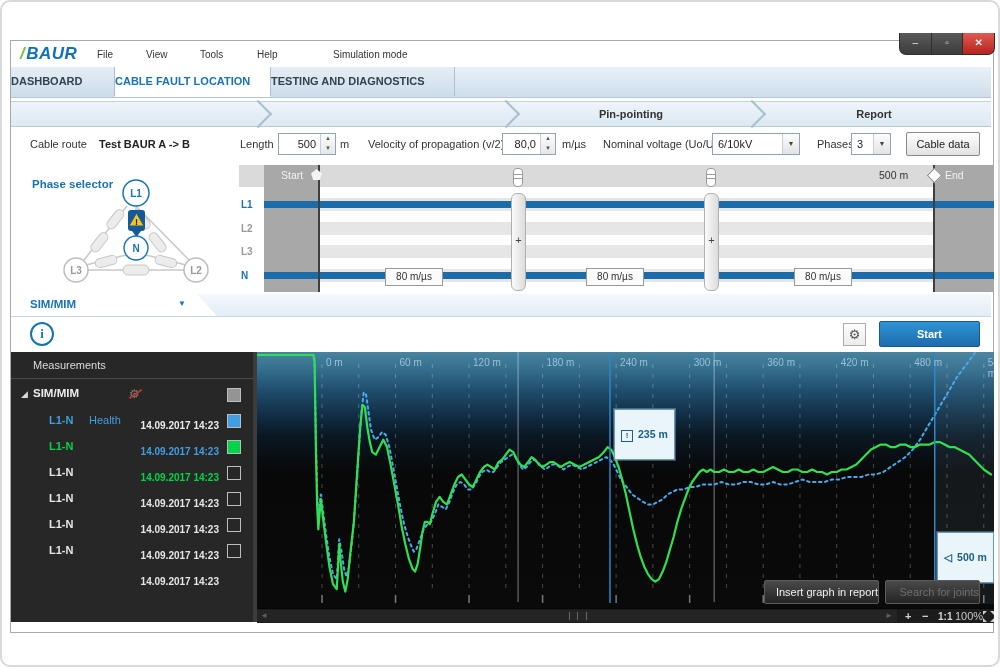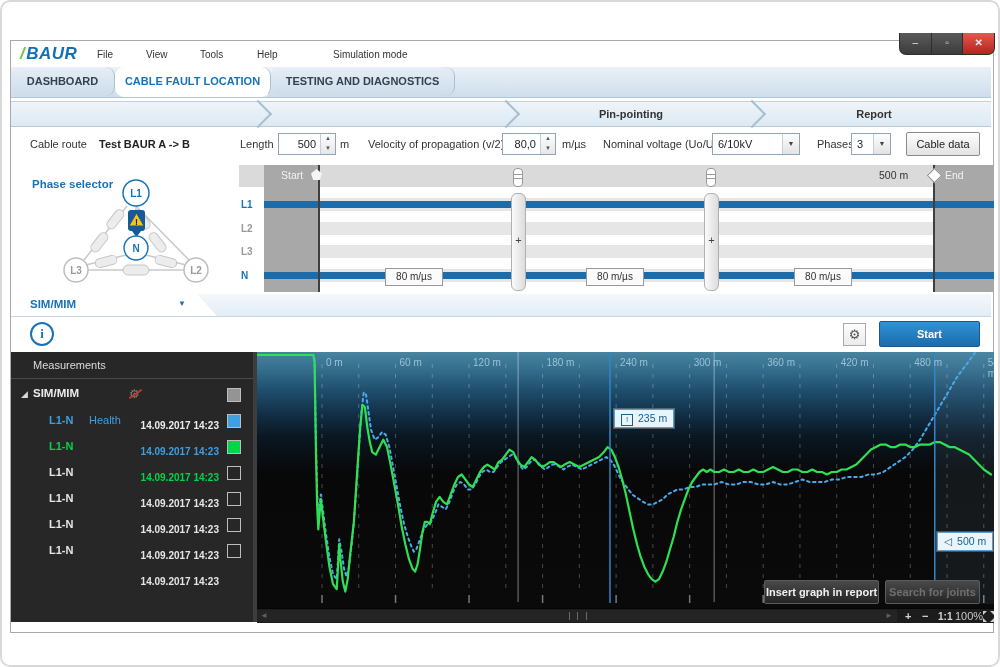--- a/index.html
+++ b/index.html
@@ -10,21 +10,21 @@
   
   #winctrl{left:897px;top:31px;width:94px;height:21px;background:linear-gradient(#5a5a5a,#3c3c3c);border:1px solid #2e2e2e;border-top:none;border-radius:0 0 7px 7px;display:flex;z-index:40;}
   .wbtn{flex:1;color:#e8e8e8;font-size:10px;line-height:19px;text-align:center;border-right:1px solid #2e2e2e;}
   .wbtn:last-child{border-right:none;background:linear-gradient(#e05a50,#b6231d);border-radius:0 0 6px 0;font-weight:bold;}
   
   .logo{left:18px;top:42px;font-size:17px;font-weight:bold;font-style:italic;color:#1070b8;letter-spacing:.5px;}
   .logo .sl{color:#7ac143;margin-right:1px;}
   .menu-item{top:47px;font-size:10px;color:#333;}
   
   #tabbar{left:9px;top:65px;width:980px;height:30px;background:linear-gradient(#eaf1f8,#cfdeec);border-bottom:1px solid #b3c5d5;}
-  .tab{height:29px;line-height:29px;text-align:center;font-size:11px;font-weight:bold;color:#31434f;border-right:1px solid #a9bfd2;background:linear-gradient(#e6eef6,#cddcea);top:0;border-radius:9px;}
+  .tab{height:29px;line-height:29px;font-size:11px;font-weight:bold;color:#31434f;border-right:1px solid #a9bfd2;background:linear-gradient(#e6eef6,#cddcea);top:0;}
   .tab.active{background:#fff;color:#1773b8;border-bottom:1px solid #fff;}
   
   #crumbbar{left:9px;top:99px;width:980px;height:24px;background:linear-gradient(#eef4f9,#dce9f3);border-top:1px solid #c2d2df;border-bottom:1px solid #b9c9d6;}
   .crumb{top:0;height:24px;line-height:24px;text-align:center;font-size:11px;font-weight:bold;color:#333;}
   .crumb.active{color:#1773b8;}
   .chev{top:2px;width:18px;height:18px;border-top:2px solid #a9bfd0;border-right:2px solid #a9bfd0;transform:rotate(45deg);background:transparent;}
   
   .plabel{top:136px;font-size:11px;color:#333;}
   .pvalue{top:136px;font-size:11px;font-weight:bold;color:#222;}
   .spin{top:131px;height:20px;border:1px solid #8ca5bd;background:#fff;display:flex;}
@@ -72,23 +72,23 @@
   .mrow .tag{position:absolute;left:78px;top:6px;}
   .mrow .dt{position:absolute;right:34px;top:6px;font-size:10px;font-weight:bold;margin-top:32px;}
   .cb{position:absolute;right:12px;top:6px;width:12px;height:12px;border:1px solid #bdbdbd;background:transparent;}
   .exp{position:absolute;left:10px;top:7px;font-size:9px;color:#d8d8d8;}
   .grp-label{position:absolute;left:22px;top:5px;font-weight:bold;color:#ececec;font-size:11.5px;}
   .gear-mut{position:absolute;left:118px;top:5px;color:#7a7a7a;font-size:12px;}
   .gear-mut:after{content:"";position:absolute;left:-1px;top:6px;width:15px;border-top:2px solid #c0392b;transform:rotate(-35deg);}
   
   #graph{left:255px;top:350px;width:737px;height:256px;overflow:hidden;background:linear-gradient(180deg,#48839f 0%,#36718f 6%,#1f4e6d 15%,#112d43 25%,#0a1722 33%,#080808 47%,#0a0a0a 100%);}
   .axis-label{position:absolute;top:5px;font-size:10px;color:#9cc0d8;}
-  .cursor-label{position:absolute;height:17px;background:#eaf4fb;border:1px solid #5f9cc9;font-size:10.5px;font-weight:normal;color:#19608f;line-height:17px;padding:0 6px;white-space:nowrap;box-shadow:0 0 0 1px rgba(255,255,255,.25);}
+  .cursor-label{position:absolute;height:17px;background:#eaf4fb;border:1px solid #5f9cc9;font-size:10.5px;font-weight:bold;color:#19608f;line-height:17px;padding:16px 6px;white-space:nowrap;box-shadow:0 0 0 1px rgba(255,255,255,.25);}
   .cl-icon{display:inline-block;width:10px;height:10px;border:1px solid #19608f;font-size:8px;line-height:10px;text-align:center;margin-right:5px;vertical-align:0px;}
-  .gbtn{position:absolute;top:228px;height:22px;background:linear-gradient(#494949,#252525);border:1px solid #5c5c5c;border-radius:2px;color:#f0f0f0;font-size:11px;font-weight:bold;text-align:center;line-height:22px;}
+  .gbtn{position:absolute;top:228px;height:22px;background:linear-gradient(#494949,#252525);border:1px solid #5c5c5c;border-radius:2px;color:#f0f0f0;font-size:11px;font-weight:normal;text-align:right;line-height:22px;}
   .gbtn.disabled{color:#6f6f6f;}
   
   #bstrip{left:255px;top:606px;width:737px;height:14px;background:#1c1c1c;border-top:1px solid #060606;}
   .sb-track{position:absolute;left:0;top:1px;width:640px;height:12px;background:#242424;}
   .sb-arrow{position:absolute;top:2px;font-size:8px;color:#5e5e5e;}
   .sb-grip{position:absolute;left:312px;top:3px;width:16px;height:8px;border-left:1px solid #6a6a6a;border-right:1px solid #6a6a6a;}
   .sb-grip:before{content:"";position:absolute;left:7px;top:0;height:8px;border-left:1px solid #6a6a6a;}
   .st-item{position:absolute;top:0px;color:#d6d6d6;font-size:11px;line-height:14px;font-weight:bold;}
   .st-ratio{font-size:10px;}
   .st-zoom{color:#c8c8c8;font-weight:normal;font-size:11px;}

